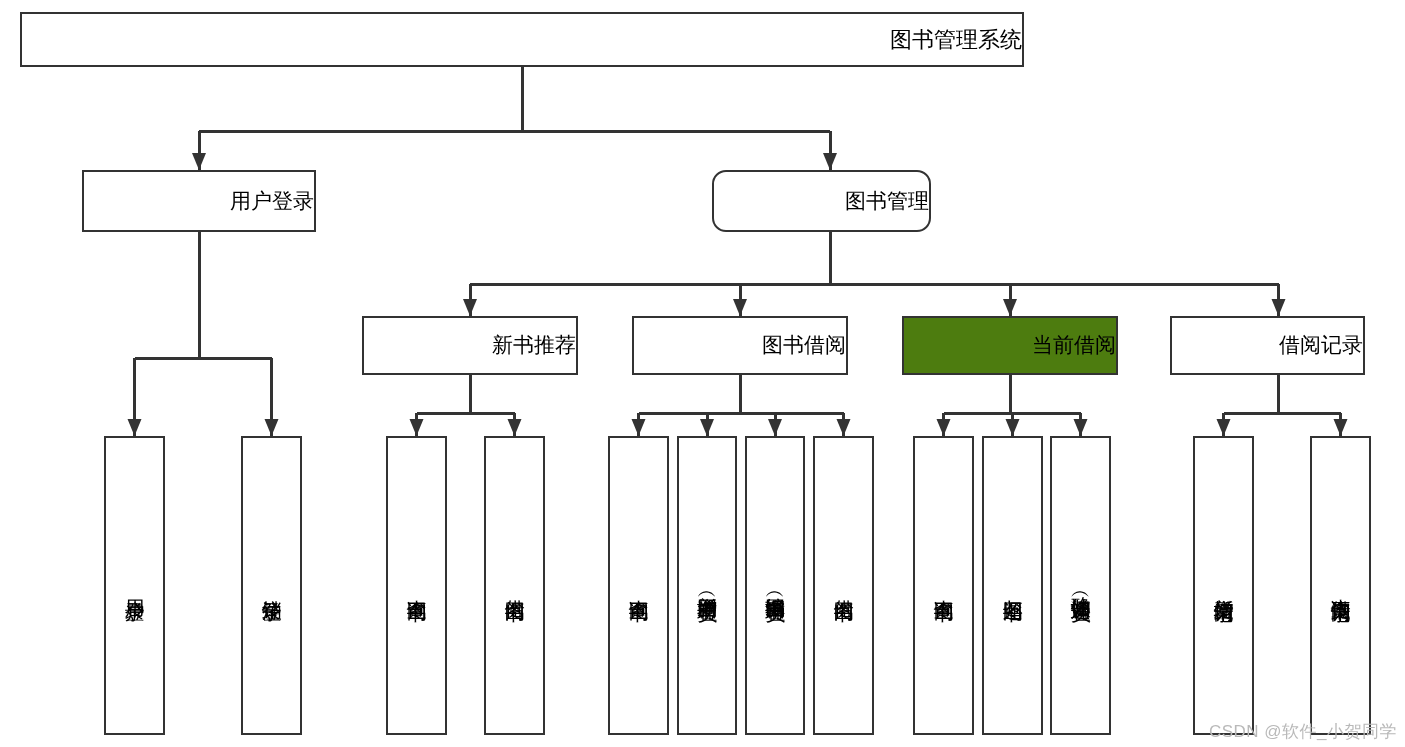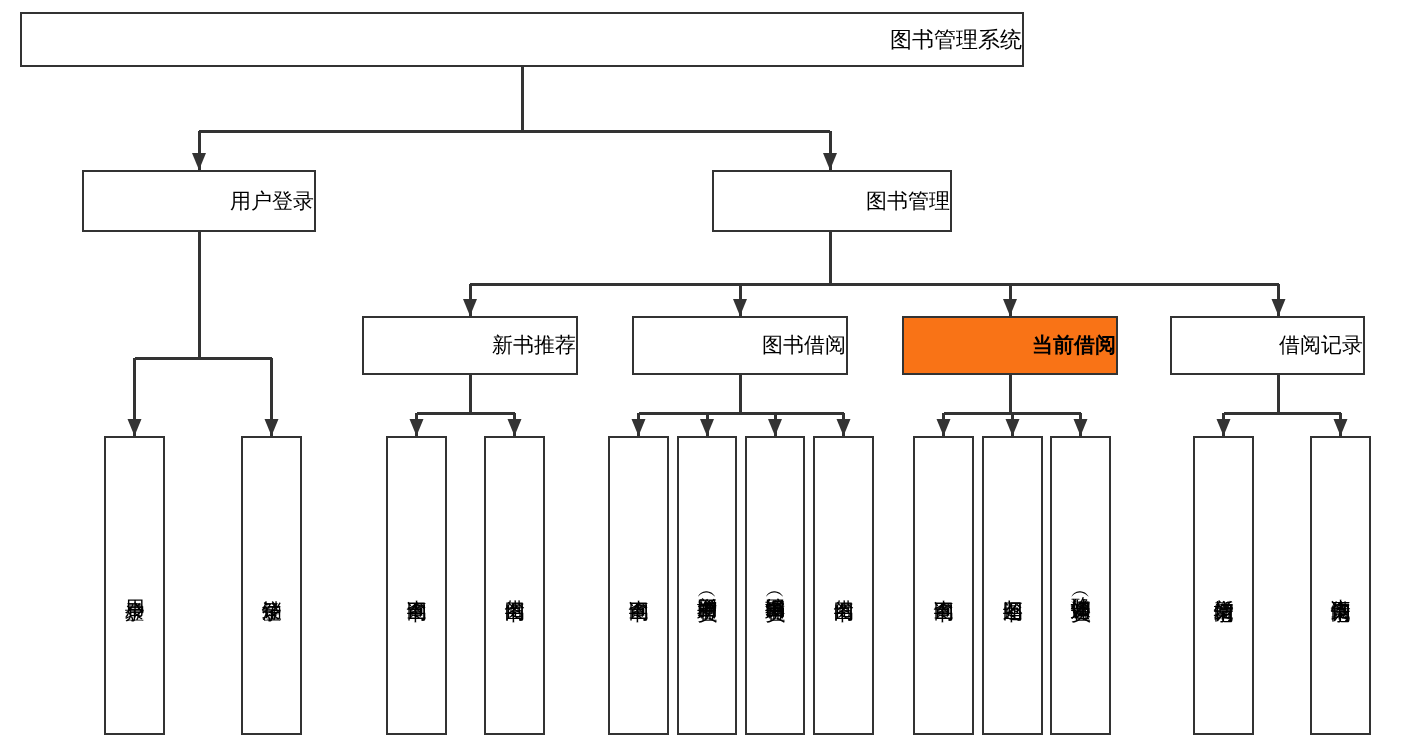--- a/index.html
+++ b/index.html
@@ -128,30 +128,30 @@
       <line x1="1340.5" y1="413" x2="1340.5" y2="436" stroke="#333333" stroke-width="3" shape-rendering="crispEdges"></line>
       <polygon points="1333.5,419 1347.5,419 1340.5,436" fill="#333333"></polygon>
     </svg>
   <div id="nodes">
       <div class="node h root" style="left: 20px; top: 12px; width: 1004px; height: 55px; border-color: rgb(51, 51, 51); background: rgb(255, 255, 255); color: rgb(0, 0, 0);">
         <span>图书管理系统</span>
       </div>
       <div class="node h" style="left: 82px; top: 170px; width: 234px; height: 62px; border-color: rgb(51, 51, 51); background: rgb(255, 255, 255); color: rgb(0, 0, 0);">
         <span>用户登录</span>
       </div>
-      <div class="node h" style="left: 712px; top: 170px; width: 240px; height: 62px; border-color: rgb(51, 51, 51); background: rgb(255, 255, 255); color: rgb(0, 0, 0);">
+      <div class="node h" style="left: 712px; top: 170px; width: 219px; height: 62px; border-color: rgb(51, 51, 51); background: rgb(255, 255, 255); color: rgb(0, 0, 0); border-radius: 14px;">
         <span>图书管理</span>
       </div>
       <div class="node h" style="left: 362px; top: 316px; width: 216px; height: 59px; border-color: rgb(51, 51, 51); background: rgb(255, 255, 255); color: rgb(0, 0, 0); padding-left: 28px;">
         <span>新书推荐</span>
       </div>
       <div class="node h" style="left: 632px; top: 316px; width: 216px; height: 59px; border-color: rgb(51, 51, 51); background: rgb(255, 255, 255); color: rgb(0, 0, 0);">
         <span>图书借阅</span>
       </div>
-      <div class="node h" style="left: 902px; top: 316px; width: 216px; height: 59px; border-color: rgb(51, 51, 51); background: #f97316; color: rgb(0, 0, 0); font-weight: bold;">
+      <div class="node h" style="left: 902px; top: 316px; width: 216px; height: 59px; border-color: rgb(51, 51, 51); background: #4d7c0f; color: rgb(0, 0, 0);">
         <span>当前借阅</span>
       </div>
       <div class="node h" style="left: 1170px; top: 316px; width: 195px; height: 59px; border-color: rgb(51, 51, 51); background: rgb(255, 255, 255); color: rgb(0, 0, 0);">
         <span>借阅记录</span>
       </div>
       <div class="node v" style="left: 104px; top: 436px; width: 61px; height: 299px; border-color: rgb(51, 51, 51); background: rgb(255, 255, 255); color: rgb(0, 0, 0);">
         <span class="vtxt">用户登录</span>
       </div>
       <div class="node v" style="left: 241px; top: 436px; width: 61px; height: 299px; border-color: rgb(51, 51, 51); background: rgb(255, 255, 255); color: rgb(0, 0, 0);">
         <span class="vtxt">注销登录</span>
@@ -183,13 +183,14 @@
       <div class="node v" style="left: 1050px; top: 436px; width: 61px; height: 299px; border-color: rgb(51, 51, 51); background: rgb(255, 255, 255); color: rgb(0, 0, 0);">
         <span class="vtxt">确认归还（管理员）</span>
       </div>
       <div class="node v" style="left: 1193px; top: 436px; width: 61px; height: 299px; border-color: rgb(51, 51, 51); background: rgb(255, 255, 255); color: rgb(0, 0, 0);">
         <span class="vtxt">新增借阅记录</span>
       </div>
       <div class="node v" style="left: 1310px; top: 436px; width: 61px; height: 299px; border-color: rgb(51, 51, 51); background: rgb(255, 255, 255); color: rgb(0, 0, 0);">
         <span class="vtxt">查询借阅记录</span>
       </div>
     </div>
+  <div id="watermark">CSDN @软件_小贺同学</div>
 </div>
 
 </body></html>

